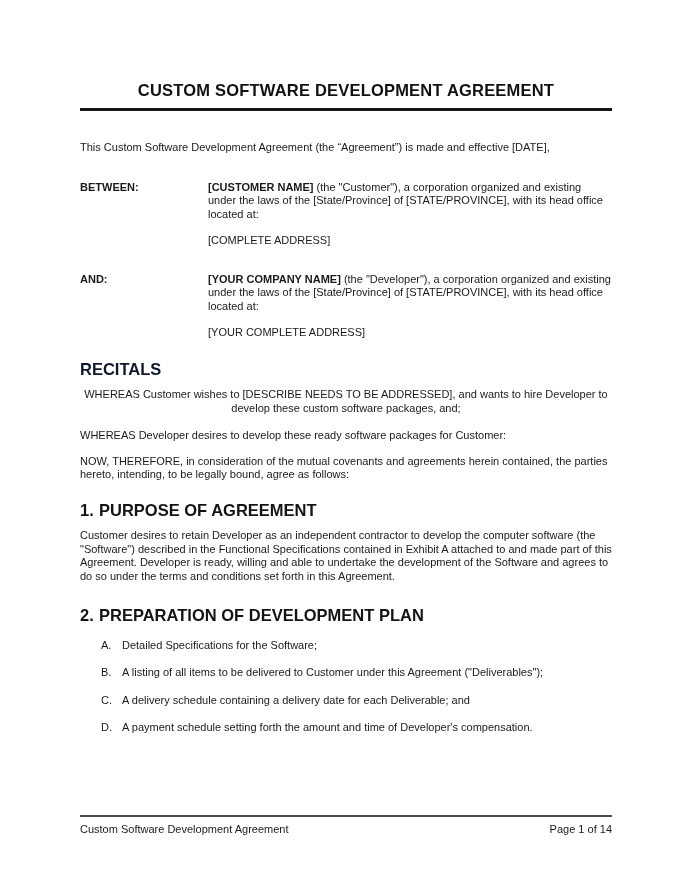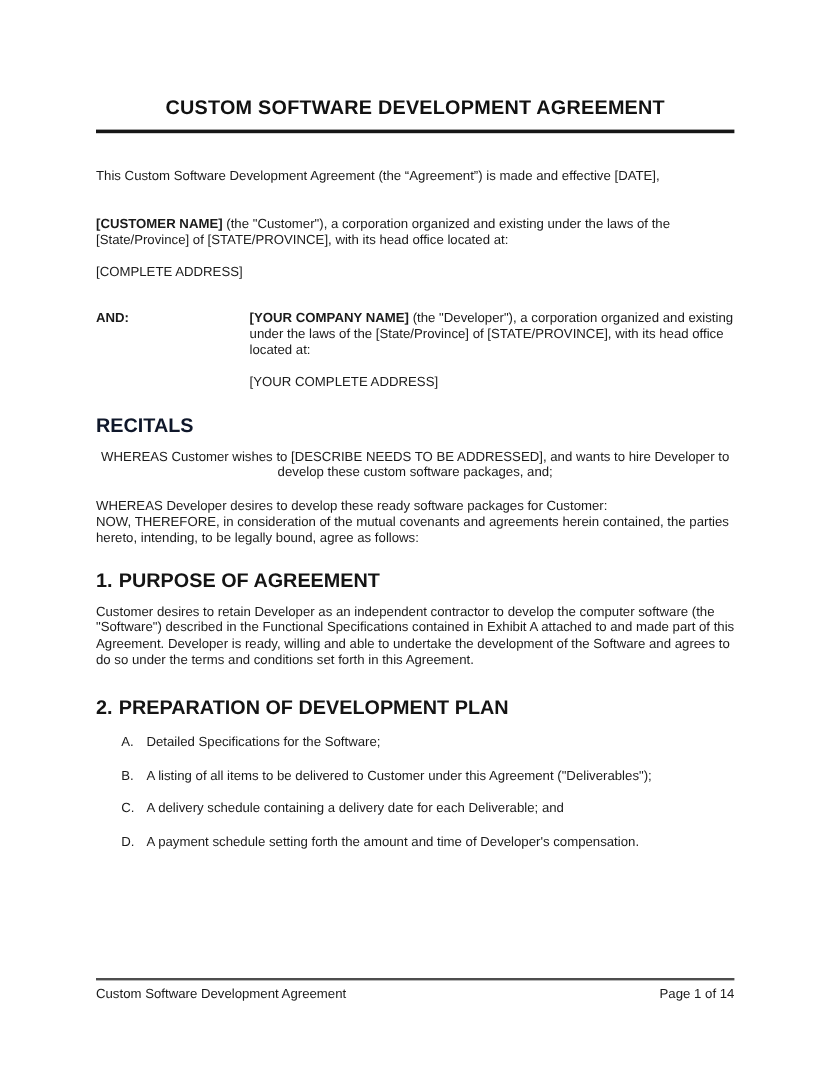--- a/index.html
+++ b/index.html
@@ -49,21 +49,21 @@
   .party-desc { flex: 1; }
   .party-address { margin-top: 13px; }
 
   .section-heading {
     font-weight: bold;
     color: #0f172a;
   }
   .recitals-heading { margin-top: 23px; }
   .whereas-1 { margin-top: 12px; text-align: center; }
   .whereas-2 { margin-top: 14px; }
-  .now-therefore { margin-top: 0; }
+  .now-therefore { margin-top: 12px; }
 
   .numbered-heading { display: flex; font-weight: bold; color: #141414; }
   .numbered-heading .sec-num { flex: 0 0 19px; }
   .heading-1 { margin-top: 22px; }
   .heading-2 { margin-top: 26px; }
   .section-body-1 { margin-top: 12px; }
   .section-body-2 { margin-top: 10px; }
 
   .plan-list { margin-left: 21px; }
   .plan-item { display: flex; }
@@ -96,20 +96,21 @@
 
 <div class="page">
   <div class="content">
 
     <h1 class="doc-title">CUSTOM SOFTWARE DEVELOPMENT AGREEMENT</h1>
     <div class="title-rule"></div>
 
     <p class="intro">This Custom Software Development Agreement (the “Agreement”) is made and effective [DATE],</p>
 
     <div class="party-row first">
+      <div class="party-label">BETWEEN:</div>
       <div class="party-desc">
         <p><strong>[CUSTOMER NAME]</strong><span> (the "Customer"), a corporation organized and existing under the laws of the [State/Province] of [STATE/PROVINCE], with its head office located at:</span></p>
         <p class="party-address">[COMPLETE ADDRESS]</p>
       </div>
     </div>
 
     <div class="party-row second">
       <div class="party-label">AND:</div>
       <div class="party-desc">
         <p><strong>[YOUR COMPANY NAME]</strong><span> (the "Developer"), a corporation organized and existing under the laws of the [State/Province] of [STATE/PROVINCE], with its head office located at:</span></p>

